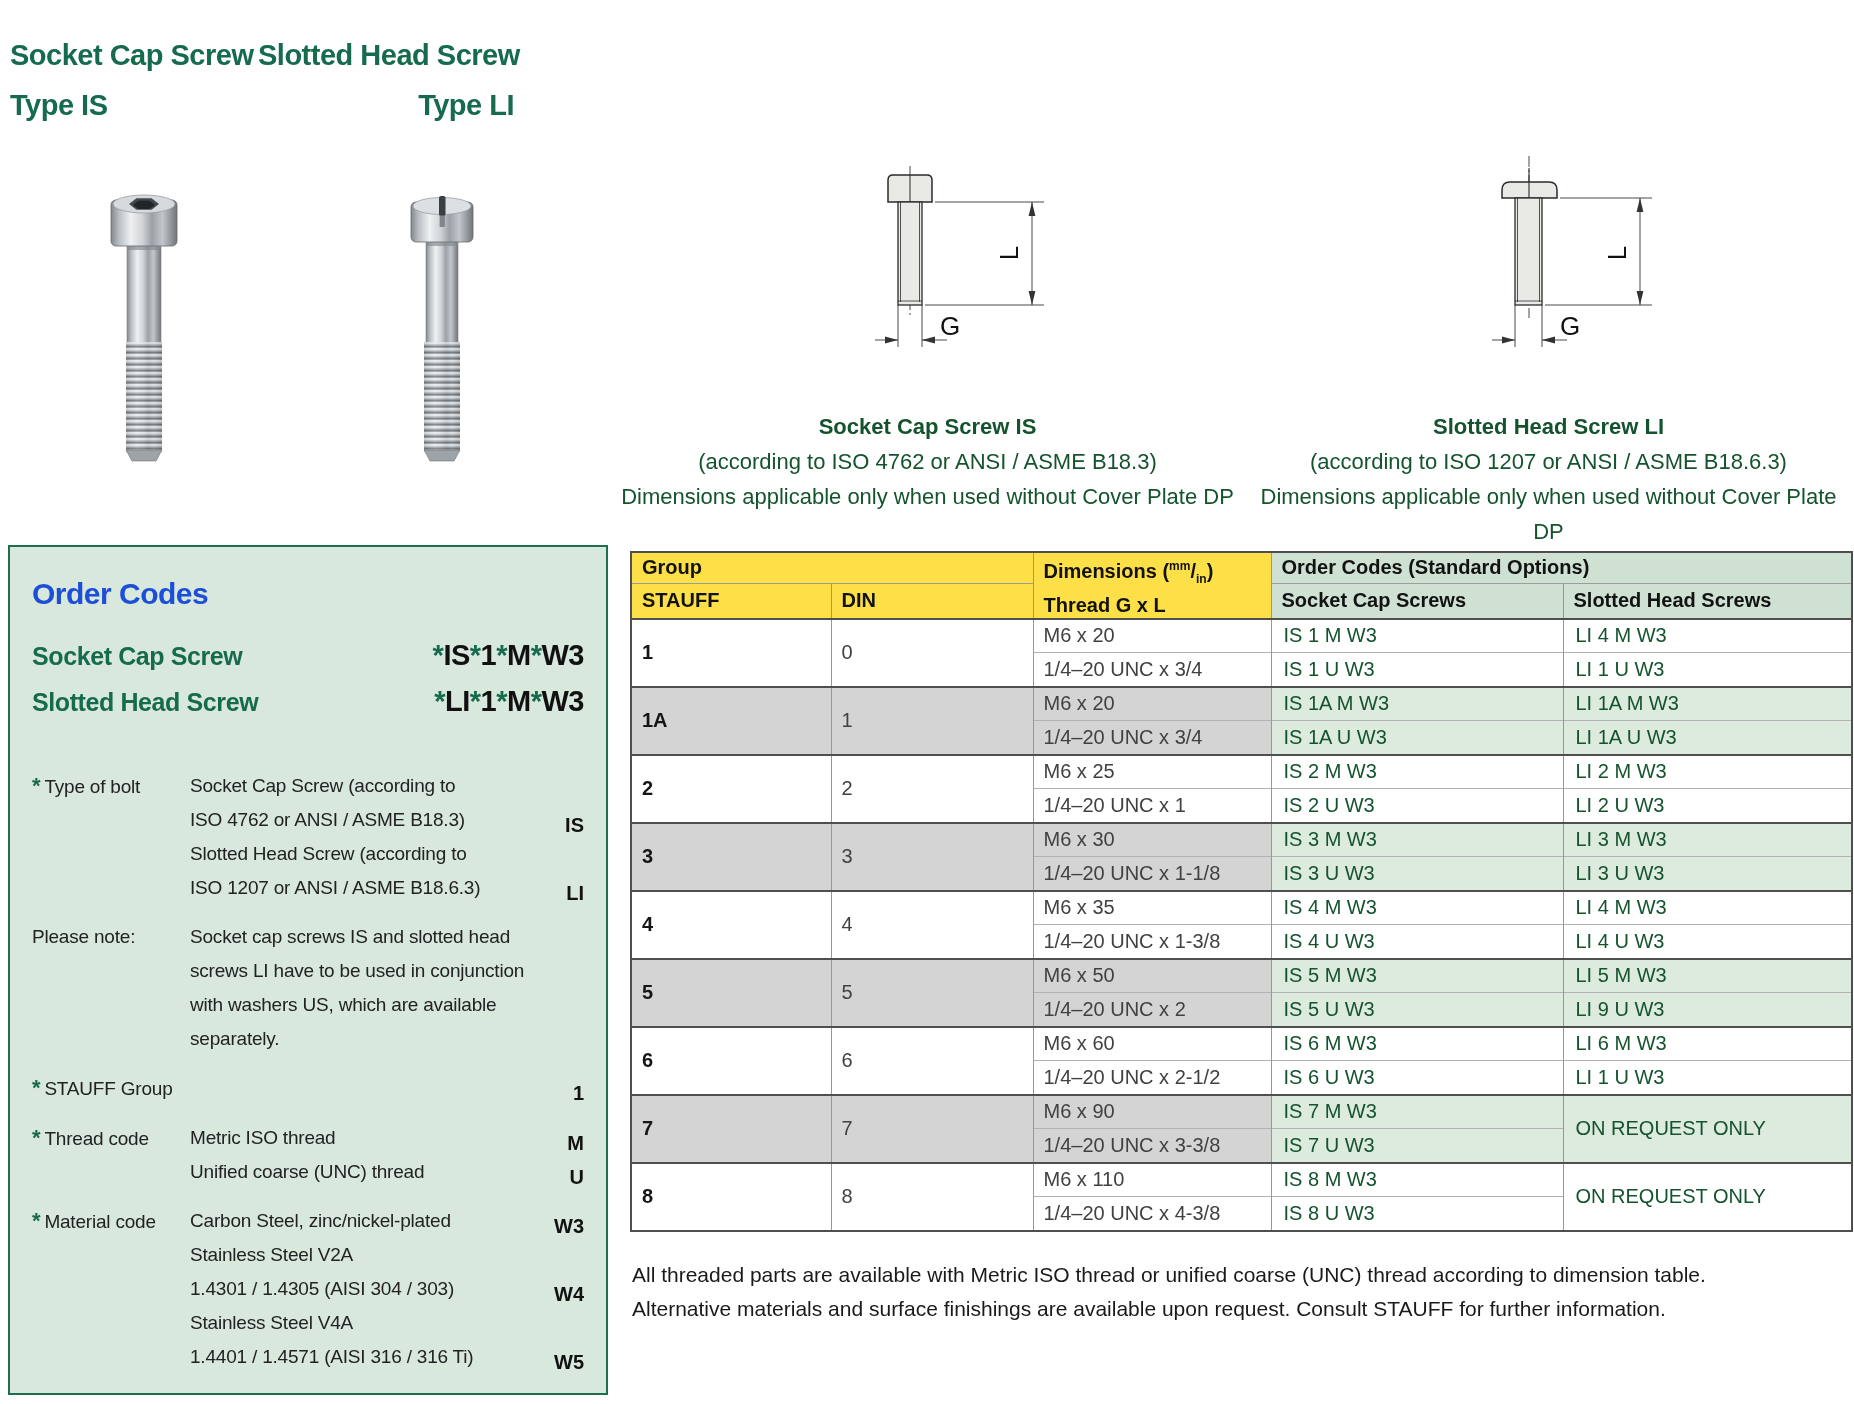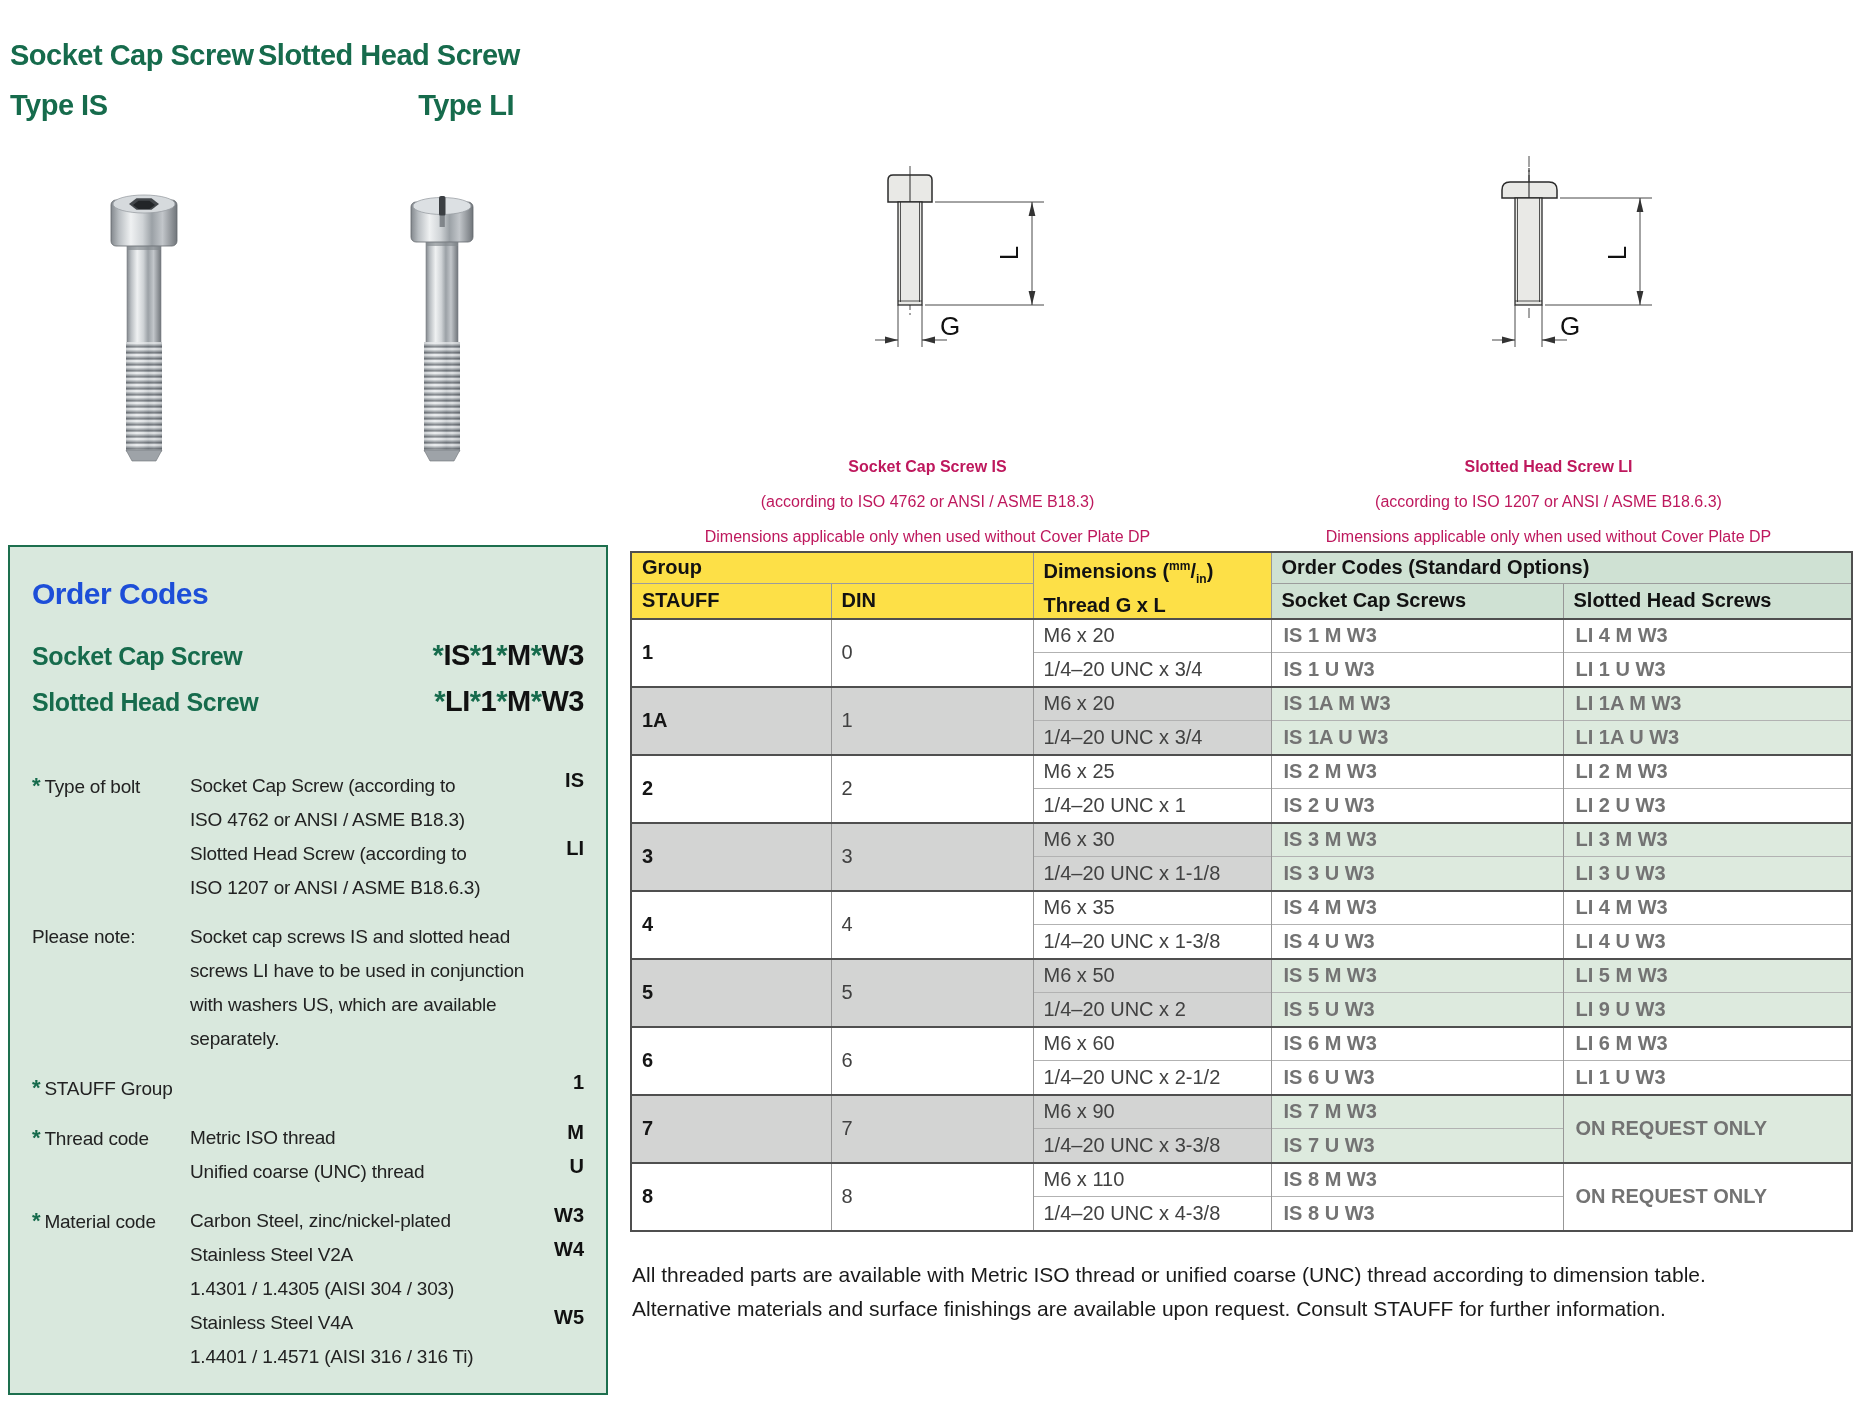--- a/index.html
+++ b/index.html
@@ -18,40 +18,40 @@
   .photo-is{left:98px;top:188px;}
   .photo-li{left:396px;top:188px;}
 
   
   .drawing{position:absolute;}
   .drawing-is{left:852px;top:140px;}
   .drawing-li{left:1458px;top:140px;}
   .dimtext{font-family:"Liberation Sans",sans-serif;font-size:26px;fill:#111;}
 
   
-  .caption{position:absolute;top:409px;text-align:center;font-size:16px;line-height:35px;color:#be185d;margin-top:40px;}
+  .caption{position:absolute;top:409px;text-align:center;font-size:22px;line-height:35px;color:#14532d;}
   .caption-left{left:615px;width:625px;}
   .caption-right{left:1243px;width:611px;}
   .caption .ct{font-weight:bold;}
 
   
   .order-box{position:absolute;left:8px;top:545px;width:600px;height:850px;box-sizing:border-box;
              background:#d9e8dd;border:2px solid #1d6f4e;padding:24px 22px 0 22px;}
   .order-box h2{margin:6px 0 0 0;font-size:30px;color:#1d4ed8;letter-spacing:-0.5px;}
   .products{margin-top:28px;}
   .product-row{display:flex;justify-content:space-between;align-items:baseline;height:46px;}
   .product-label{font-weight:bold;color:#166b4c;font-size:25px;letter-spacing:-0.4px;}
   .product-code{font-weight:bold;color:#111;font-size:29px;letter-spacing:-0.5px;}
   .star{color:#166b4c;}
   .specs{margin-top:38px;font-size:19px;}
   .spec-row{display:flex;margin-bottom:15px;}
   .spec-label{width:158px;flex:none;line-height:34px;color:#222;letter-spacing:-0.2px;}
   .spec-label .star{font-weight:bold;font-size:22px;margin-right:4px;}
   .spec-items{flex:1;}
-  .spec-item{display:flex;align-items:flex-start;}
+  .spec-item{display:flex;align-items:flex-end;}
   .spec-lines{flex:1;line-height:34px;letter-spacing:-0.2px;color:#222;min-height:34px;}
   .spec-code{font-weight:bold;color:#111;font-size:20px;text-align:right;min-width:34px;}
 
   
   .dim-table{position:absolute;left:630px;top:551px;border-collapse:collapse;table-layout:fixed;
              width:1221px;font-size:20px;}
   .dim-table th,.dim-table td{padding:0 4px 0 10px;text-align:left;vertical-align:middle;
              overflow:hidden;white-space:nowrap;}
   .dim-table{border:2px solid #4f4f4f;}
   .dim-table thead th{font-weight:bold;color:#121212;}
@@ -63,21 +63,21 @@
   tr.hrow2 th{border-bottom:2px solid #4f4f4f;}
   th.c-dimhead{border-bottom:2px solid #4f4f4f;line-height:26px;}
   th.c-dimhead sup{font-size:12px;}
   th.c-dimhead sub{font-size:12px;}
   .dim-table tbody tr{height:34px;}
   .dim-table tbody tr.row-a td{border-top:2px solid #4f4f4f;}
   .dim-table tbody tr.row-b td{border-top:1px solid #b2b2b2;}
   td.c-din,td.c-dim,td.c-code,td.c-onreq,th.bl{border-left:1px solid #979797;}
   td.c-stauff{font-weight:bold;color:#161616;}
   td.c-din,td.c-dim{color:#414141;}
-  td.c-code,td.c-onreq{font-weight:bold;color:#737373;padding-left:12px;}
+  td.c-code,td.c-onreq{font-weight:normal;color:#14532d;padding-left:12px;}
   tr.shaded .cg{background:#d3d4d3;}
   tr.shaded .cgreen{background:#ddeade;}
 
   
   .footnote{position:absolute;left:632px;top:1258px;width:1220px;font-size:21px;line-height:34px;color:#1a1a1a;}
 </style>
 </head>
 <body>
 
 <div id="page">

